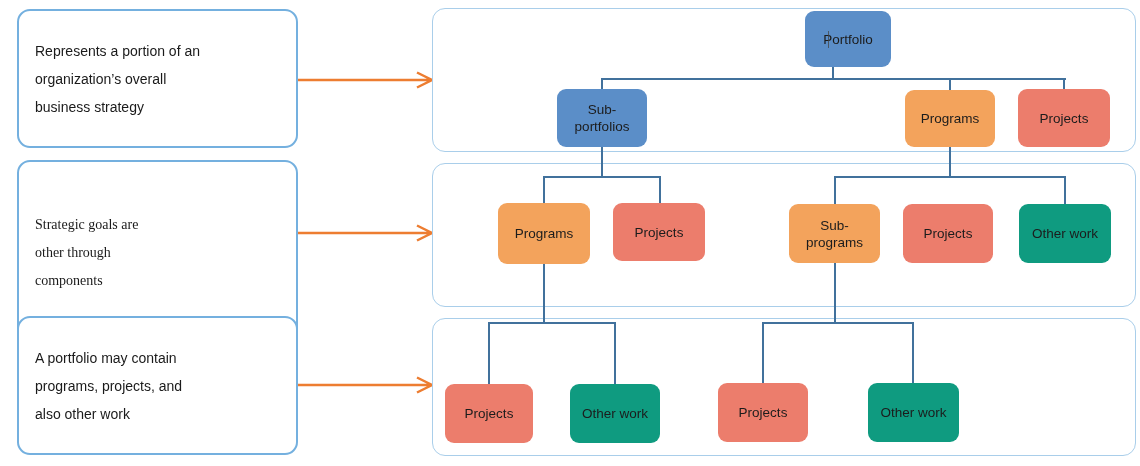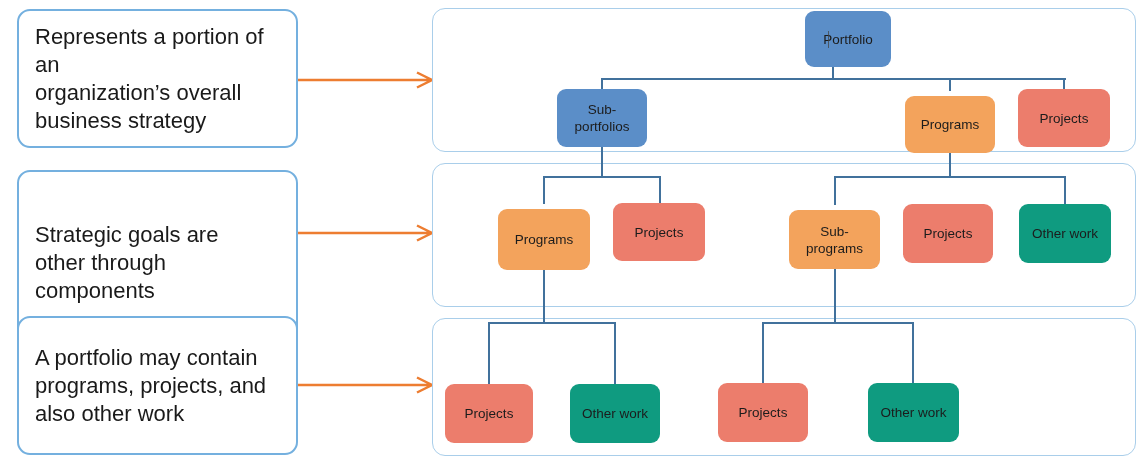--- a/index.html
+++ b/index.html
@@ -12,53 +12,53 @@
     position:relative; width:1140px; height:466px; background:#fff;
     font-family:"Liberation Sans", sans-serif; overflow:hidden;
   }
   
   .panel{
     position:absolute; left:17px; width:281px; box-sizing:border-box;
     border:2px solid var(--panel_border); border-radius:13px; background:#fff;
     display:flex; flex-direction:column; justify-content:center;
     padding-left:16px; padding-right:6px;
   }
-  .pline{ font-size:22px; line-height:28px; color:var(--text); }
+  .pline{ font-size:14px; line-height:28px; color:var(--text); }
   
   .arrow{ position:absolute; width:140px; height:20px; }
   
   .container{
     position:absolute; left:432px; width:704px; box-sizing:border-box;
     border:1.5px solid var(--container_border); border-radius:13px; background:#fff;
   }
   
   .cl{ position:absolute; background:var(--connector); }
   
   .node{
     position:absolute; box-sizing:border-box; border-radius:9px;
     display:flex; align-items:center; justify-content:center; text-align:center;
   }
   .nlabel{ font-size:13.5px; line-height:17px; color:#1C1C1C; white-space:pre-line; }
   .node--blue{ background:var(--blue); }
-  .node--orange{ background:var(--orange);margin-top:6px; }
+  .node--orange{ background:var(--orange); }
   .node--salmon{ background:var(--salmon); }
   .node--teal{ background:var(--teal);align-items:center; }
   .caret{ position:absolute; width:1px; background:#444; opacity:.75; }
 </style>
 </head>
 <body>
 
 <div class="canvas">
 
   <div class="panel" style="top:9px; height:139px;">
     <div class="pline">Represents a portion of an</div>
     <div class="pline">organization’s overall</div>
     <div class="pline">business strategy</div>
   </div>
-  <div class="panel" style="top:170px; height:186px;">
+  <div class="panel" style="top:160px; height:186px;font-family:Liberation Serif, serif;">
     <div class="pline">Strategic goals are</div>
     <div class="pline">other through</div>
     <div class="pline">components</div>
   </div>
   <div class="panel" style="top:316px; height:139px;">
     <div class="pline">A portfolio may contain</div>
     <div class="pline">programs, projects, and</div>
     <div class="pline">also other work</div>
   </div>
 

